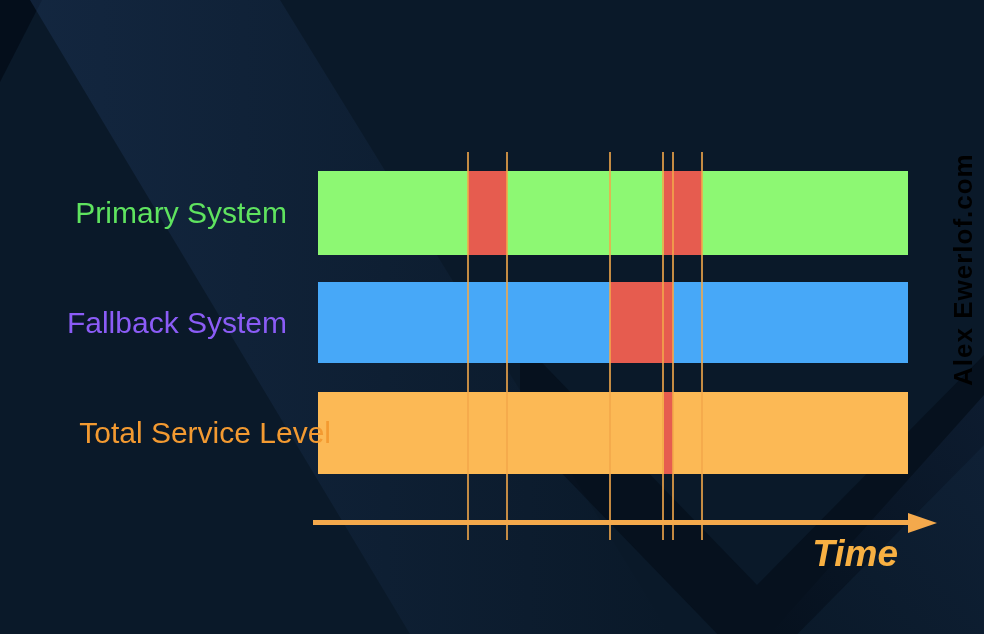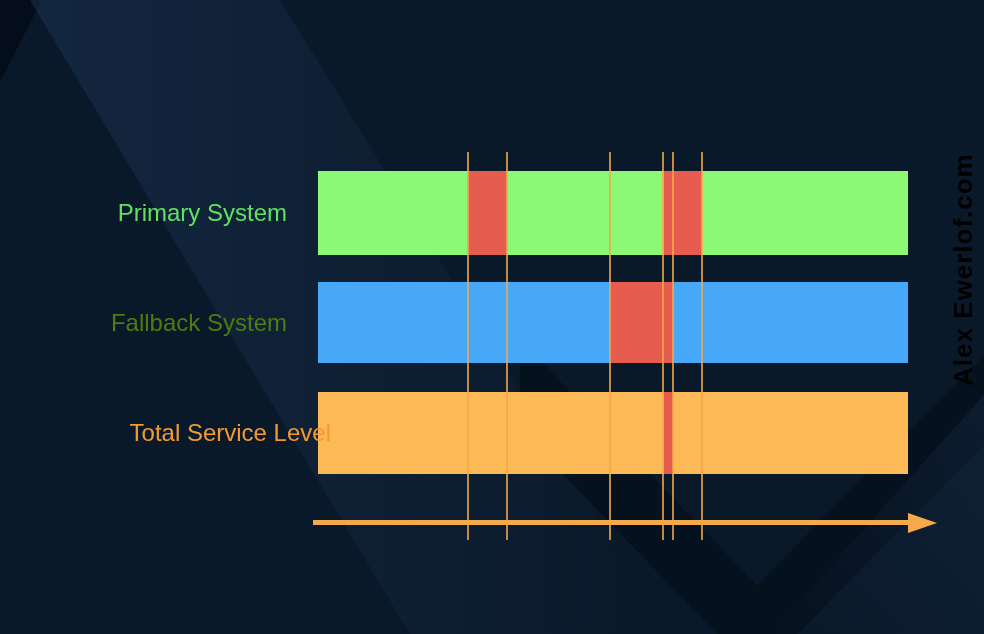--- a/index.html
+++ b/index.html
@@ -8,21 +8,21 @@
     width:984px;height:634px;
     overflow:hidden;
     background:#0a1929;
     font-family:"Liberation Sans", sans-serif;
   }
   #bg-svg{position:absolute;left:0;top:0;z-index:0;}
   .row-label{
     position:absolute;
     left:0;width:287px;
     display:flex;align-items:center;justify-content:flex-end;
-    font-size:24px;font-weight:400;letter-spacing:0px;
+    font-size:30px;font-weight:400;letter-spacing:0px;
     z-index:5;white-space:nowrap;
   }
   .bar{position:absolute;z-index:2;}
   .outage{position:absolute;z-index:3;}
   .gridline{position:absolute;width:2px;z-index:4;}
   .axis-line{position:absolute;z-index:4;}
   .axis-arrow{
     position:absolute;z-index:4;
     width:0;height:0;
     border-top:10px solid transparent;
@@ -64,30 +64,31 @@
     <polygon points="770,634 984,395 984,634" fill="url(#gLight2)"></polygon>
   </svg>
 
   <div id="watermark">Alex Ewerlof.com</div>
 
   <div id="built">
       <div class="row-label" style="top: 171px; height: 84px; color: rgb(95, 227, 95);">Primary System</div>
       <div class="bar" style="left: 318px; width: 590px; top: 171px; height: 84px; background: rgb(141, 248, 115);"></div>
       <div class="outage" style="left: 468px; width: 39px; top: 171px; height: 84px; background: rgb(230, 92, 79);"></div>
       <div class="outage" style="left: 664px; width: 38px; top: 171px; height: 84px; background: rgb(230, 92, 79);"></div>
-      <div class="row-label" style="top: 282px; height: 81px; color: #4d7c0f;">Fallback System</div>
+      <div class="row-label" style="top: 282px; height: 81px; color: #8b5cf6;">Fallback System</div>
       <div class="bar" style="left: 318px; width: 590px; top: 282px; height: 81px; background: rgb(71, 168, 248);"></div>
       <div class="outage" style="left: 610px; width: 63px; top: 282px; height: 81px; background: rgb(230, 92, 79);"></div>
       <div class="row-label" style="top: 392px; height: 82px; color: rgb(243, 154, 49); margin-left: 44px;">Total Service Level</div>
       <div class="bar" style="left: 318px; width: 590px; top: 392px; height: 82px; background: rgb(252, 185, 85);"></div>
       <div class="outage" style="left: 664px; width: 9px; top: 392px; height: 82px; background: rgb(230, 92, 79);"></div>
       <div class="gridline" style="left: 467px; top: 152px; height: 388px; background: rgba(242, 168, 74, 0.8);"></div>
       <div class="gridline" style="left: 506px; top: 152px; height: 388px; background: rgba(242, 168, 74, 0.8);"></div>
       <div class="gridline" style="left: 609px; top: 152px; height: 388px; background: rgba(242, 168, 74, 0.8);"></div>
       <div class="gridline" style="left: 662px; top: 152px; height: 388px; background: rgba(242, 168, 74, 0.8);"></div>
       <div class="gridline" style="left: 672px; top: 152px; height: 388px; background: rgba(242, 168, 74, 0.8);"></div>
       <div class="gridline" style="left: 701px; top: 152px; height: 388px; background: rgba(242, 168, 74, 0.8);"></div>
     </div>
 
   <div class="axis-line" id="axis-line" style="left: 313px; width: 596px; top: 520px; height: 5px; background: rgb(244, 169, 76);"></div>
   <div class="axis-arrow" id="axis-arrow" style="left: 908px; top: 512.5px; border-top-width: 10px; border-bottom-width: 10px; border-left: 29px solid rgb(244, 169, 76);"></div>
+  <div class="axis-label" id="axis-label" style="right: 86px; top: 533px; color: rgb(248, 176, 66);">Time</div>
 
 </div>
 
 </body></html>

